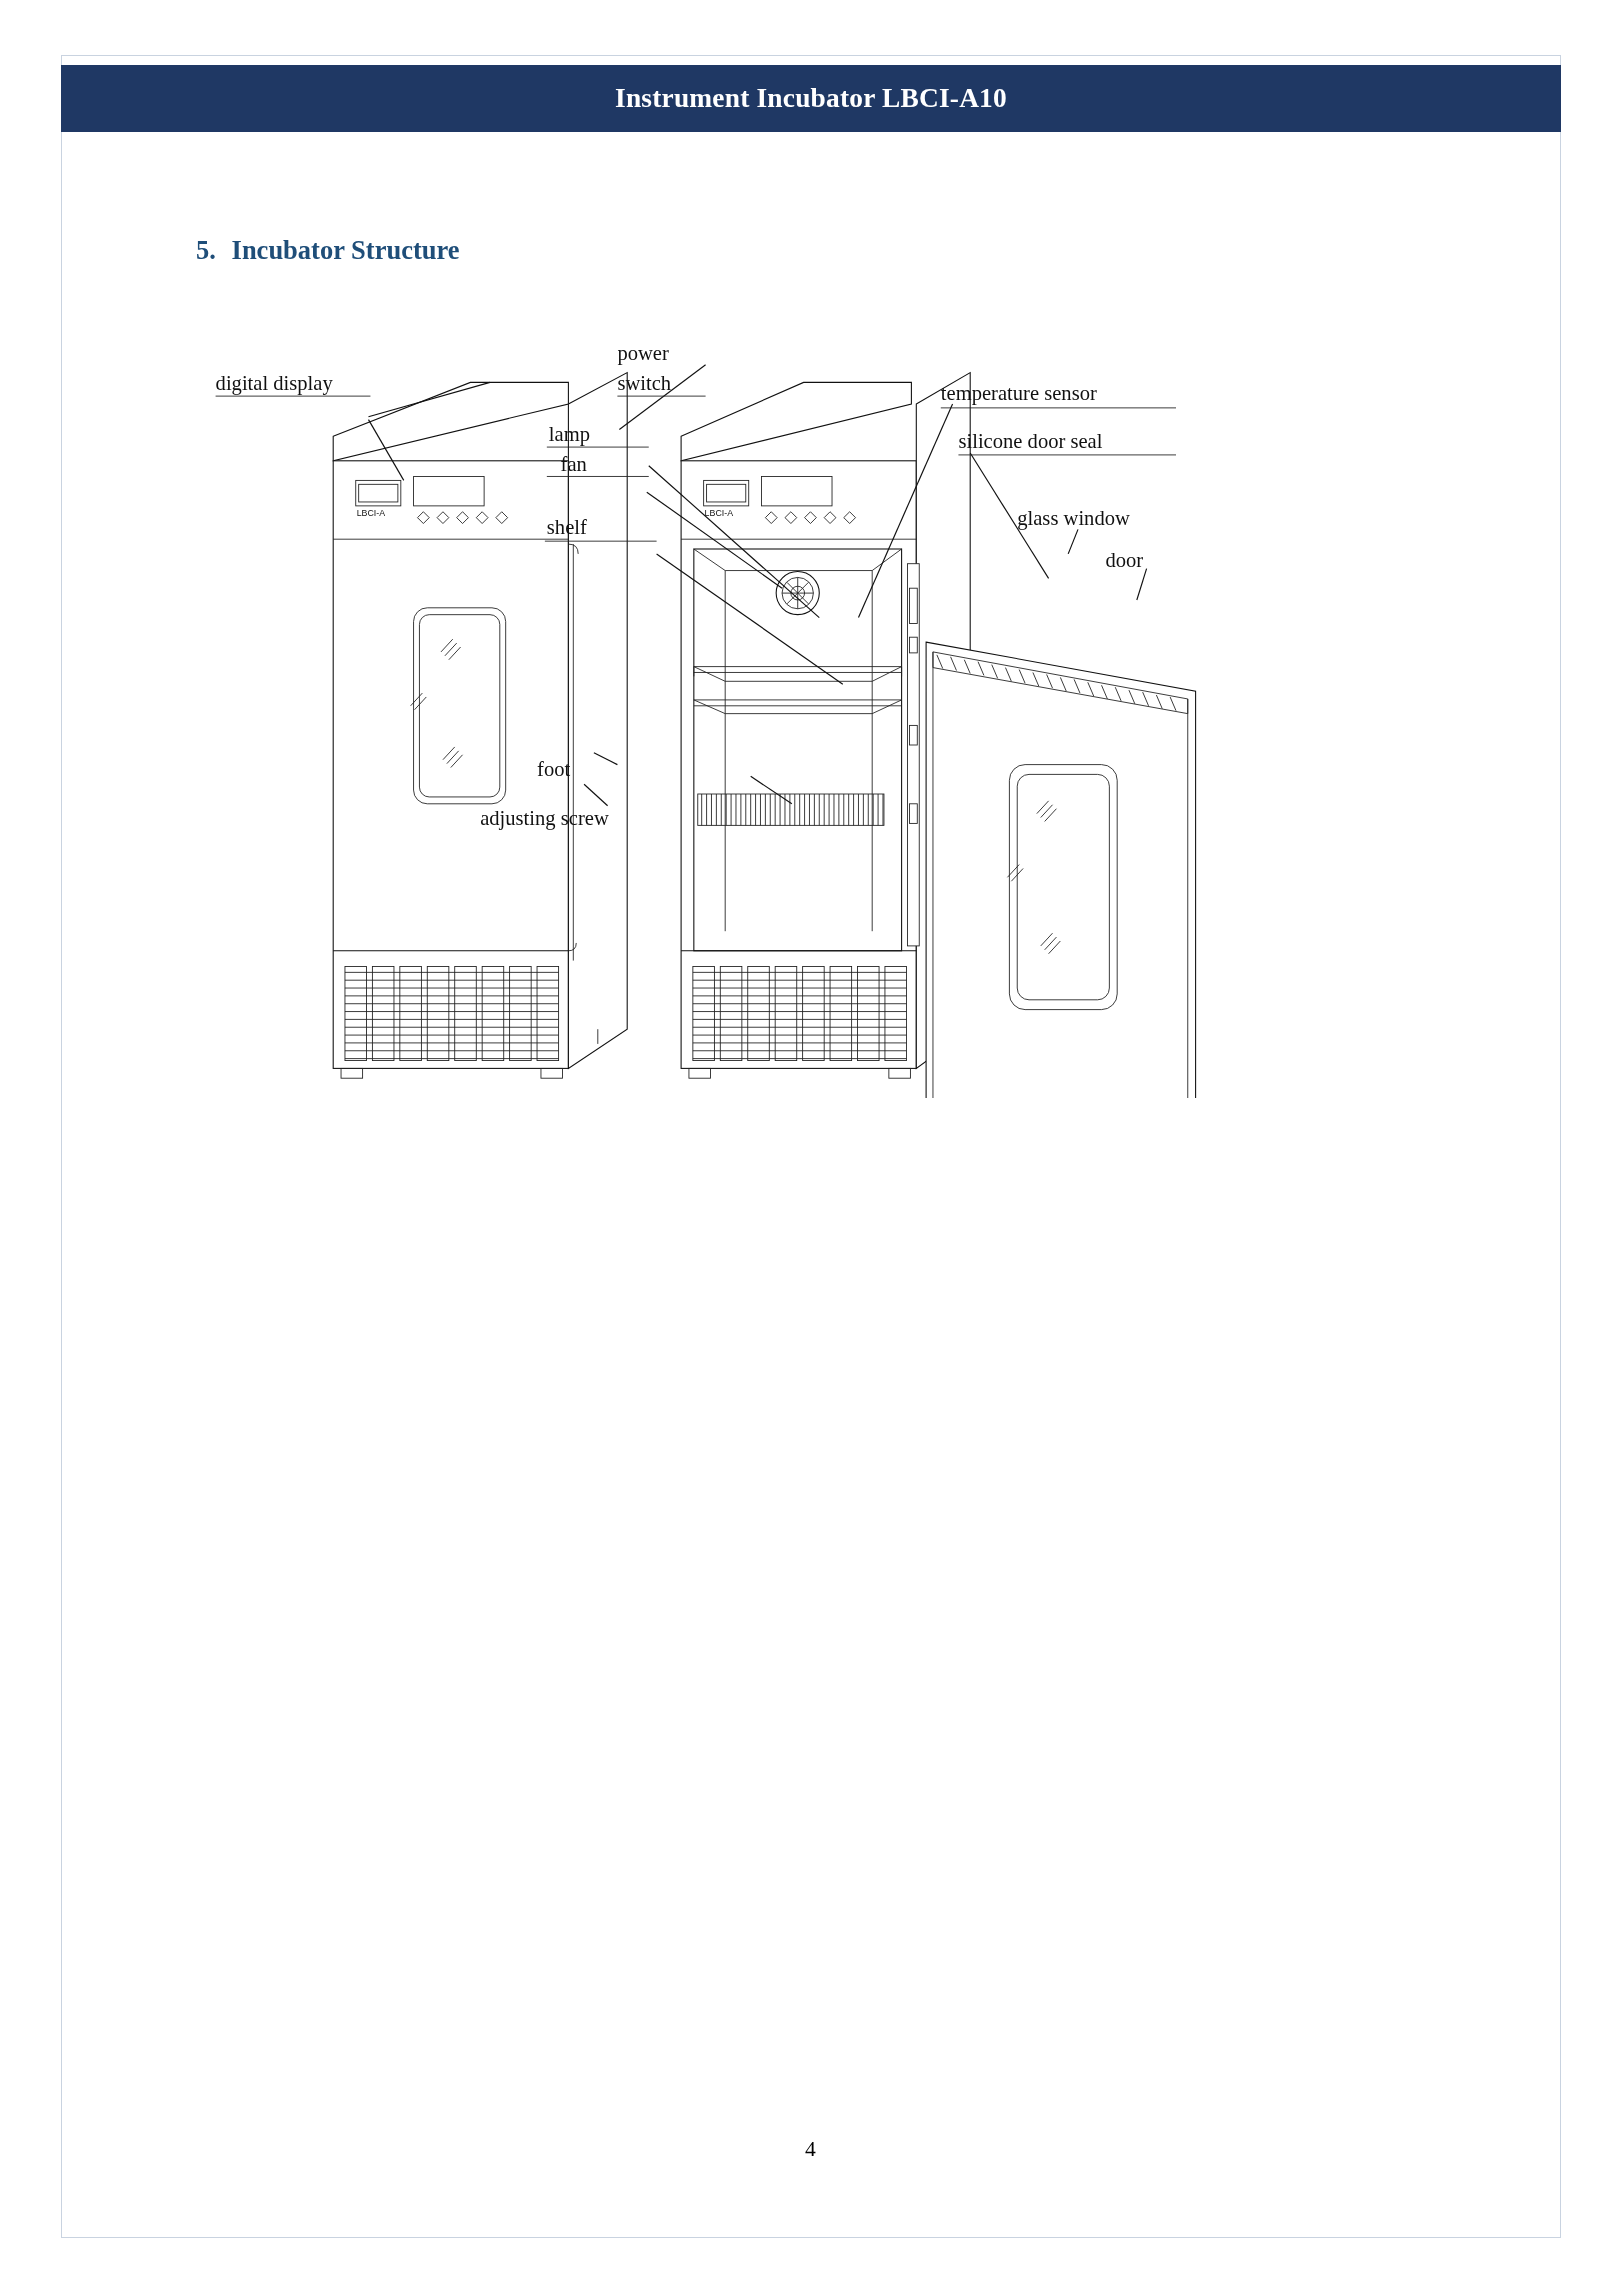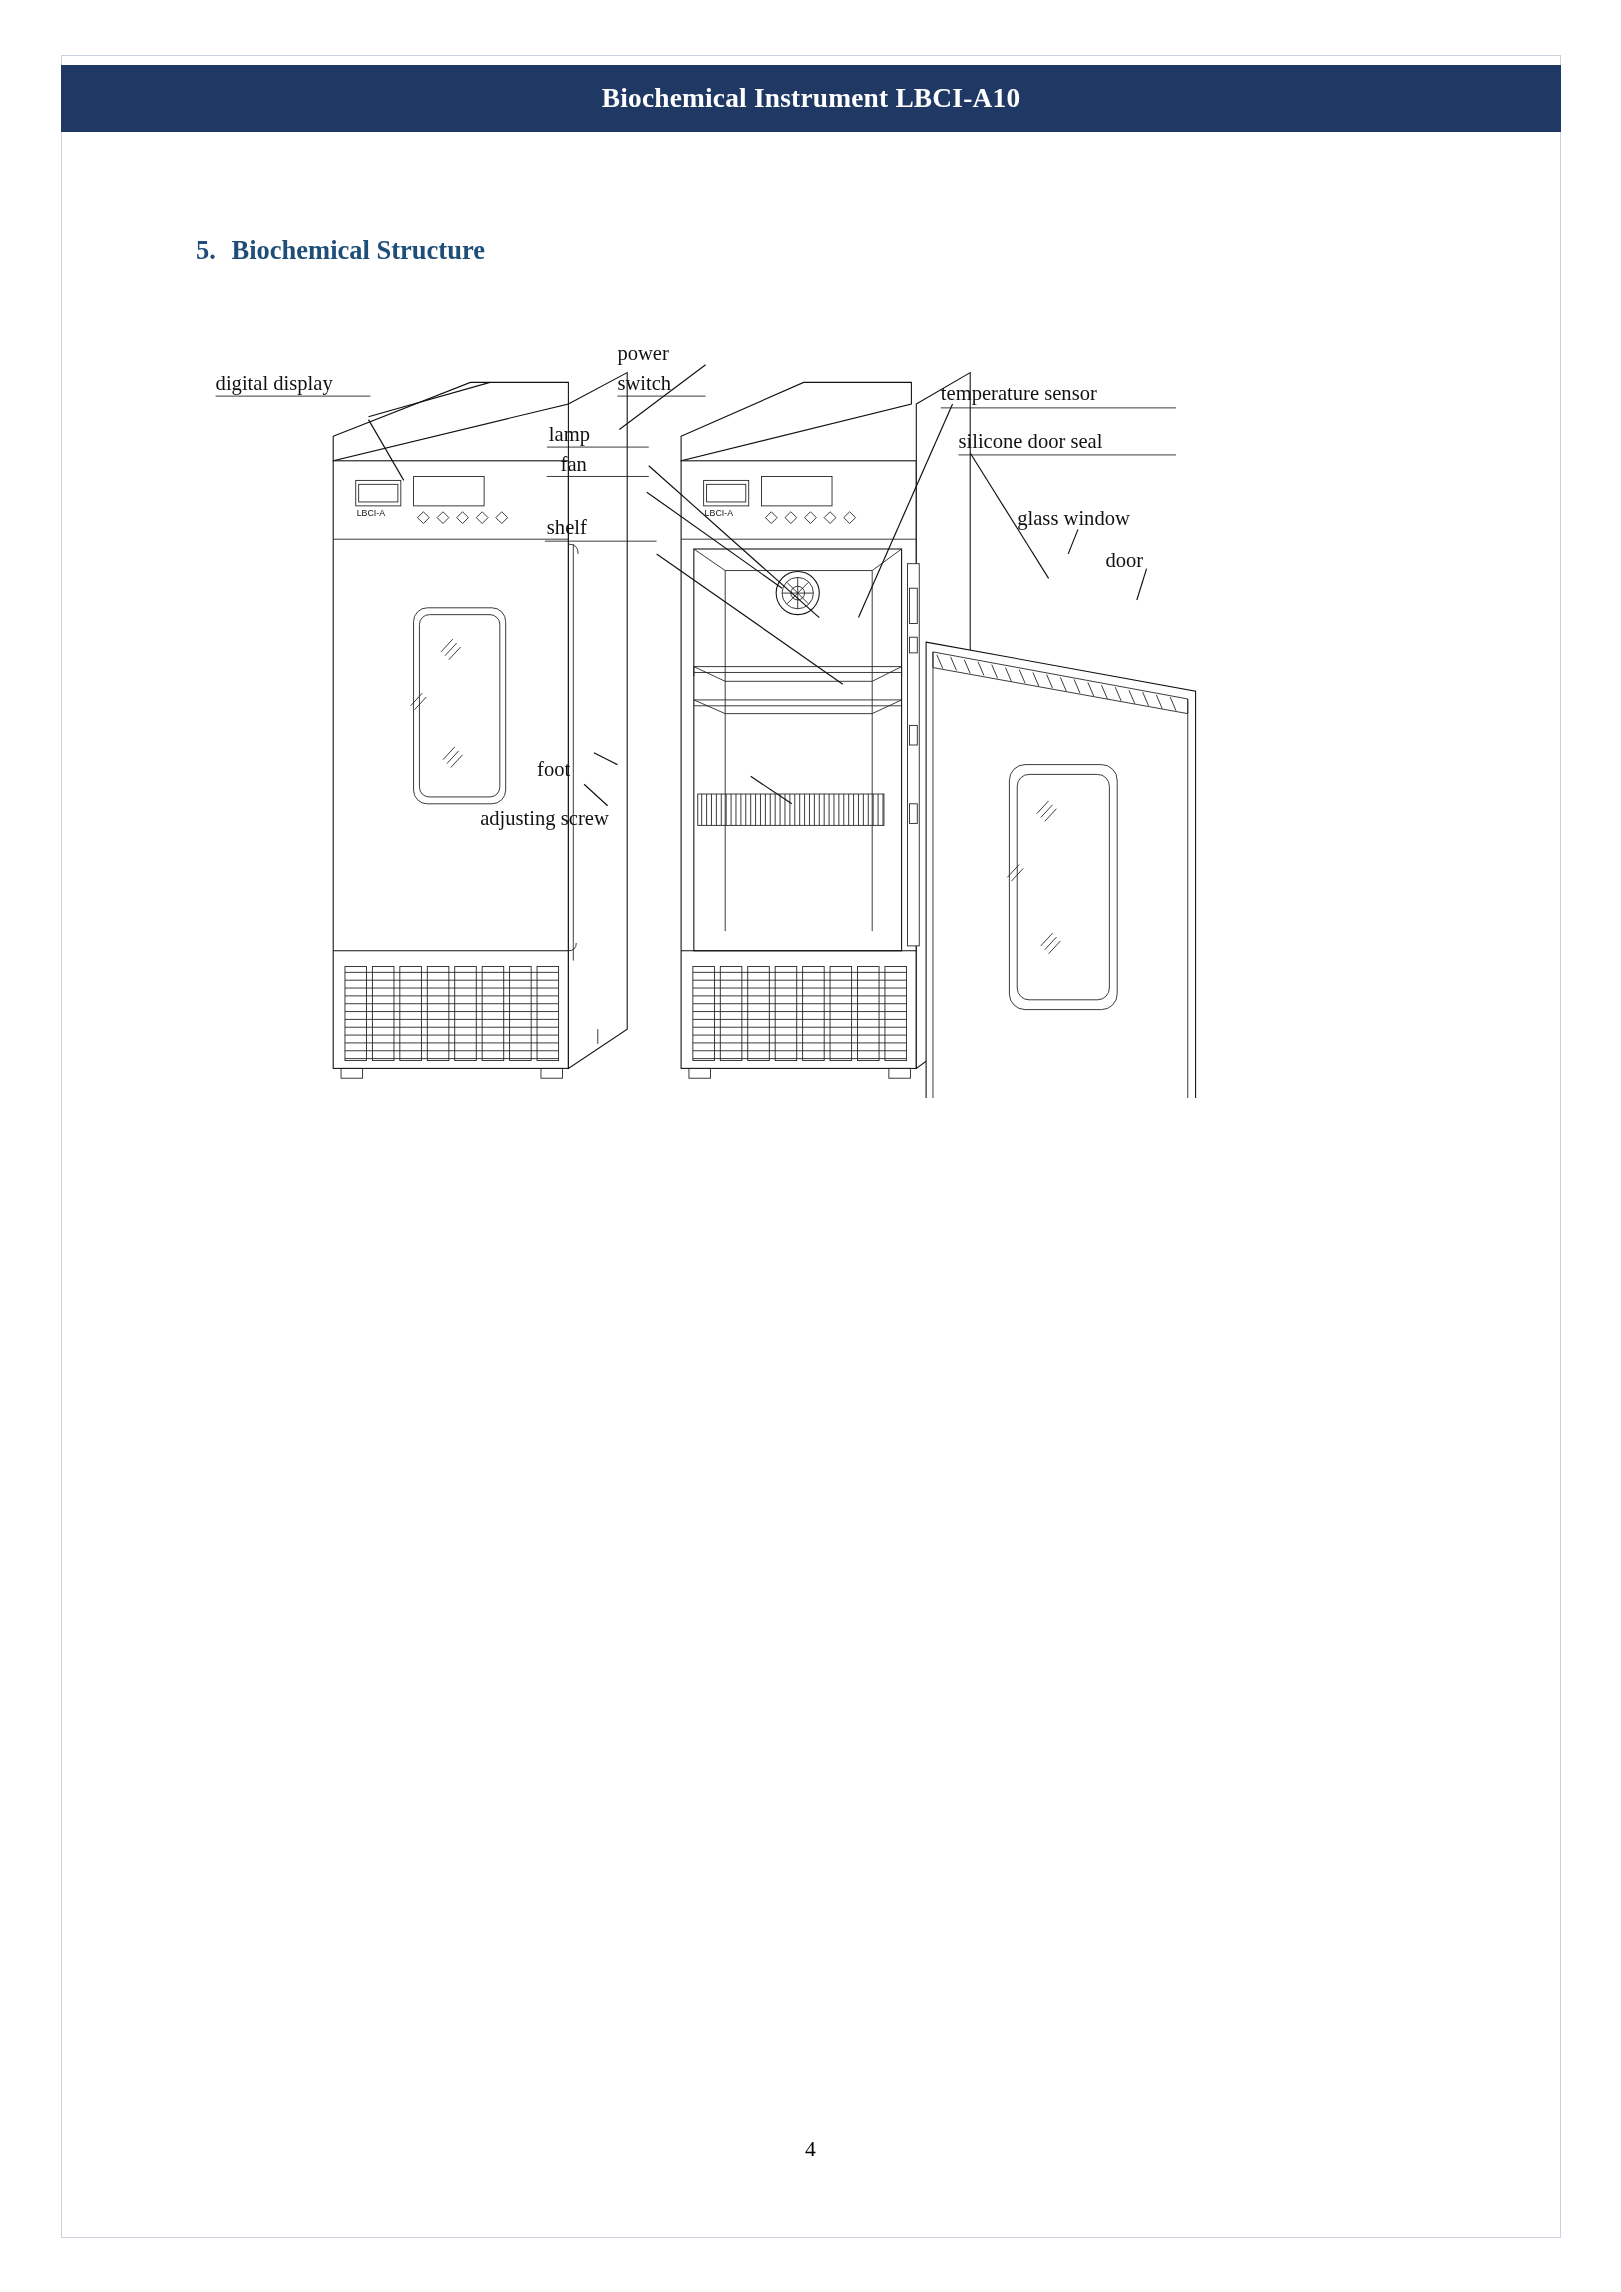--- a/index.html
+++ b/index.html
@@ -108,25 +108,25 @@
     fill: none;
   }
   .fillwhite { fill: #ffffff; }
 </style>
 </head>
 <body>
 
 <div id="page"></div>
 
 <div id="header-bar">
-  <div id="header-title">Biochemical Instrument LBCI-A10</div>
+  <div id="header-title">Instrument Incubator LBCI-A10</div>
 </div>
 
 <div id="section-heading">
-  <span class="num">5.</span><span>Biochemical Structure</span>
+  <span class="num">5.</span><span>Incubator Structure</span>
 </div>
 
 <div id="figure">
 <svg width="1274" height="755" viewBox="0 0 1300 770" xmlns="http://www.w3.org/2000/svg">
 
   <g>
 
     <polygon class="ln fillwhite" points="140,95 280,40 380,40 380,62 140,120"></polygon>
 
     <rect class="ln fillwhite" x="140" y="120" width="240" height="620"></rect>

